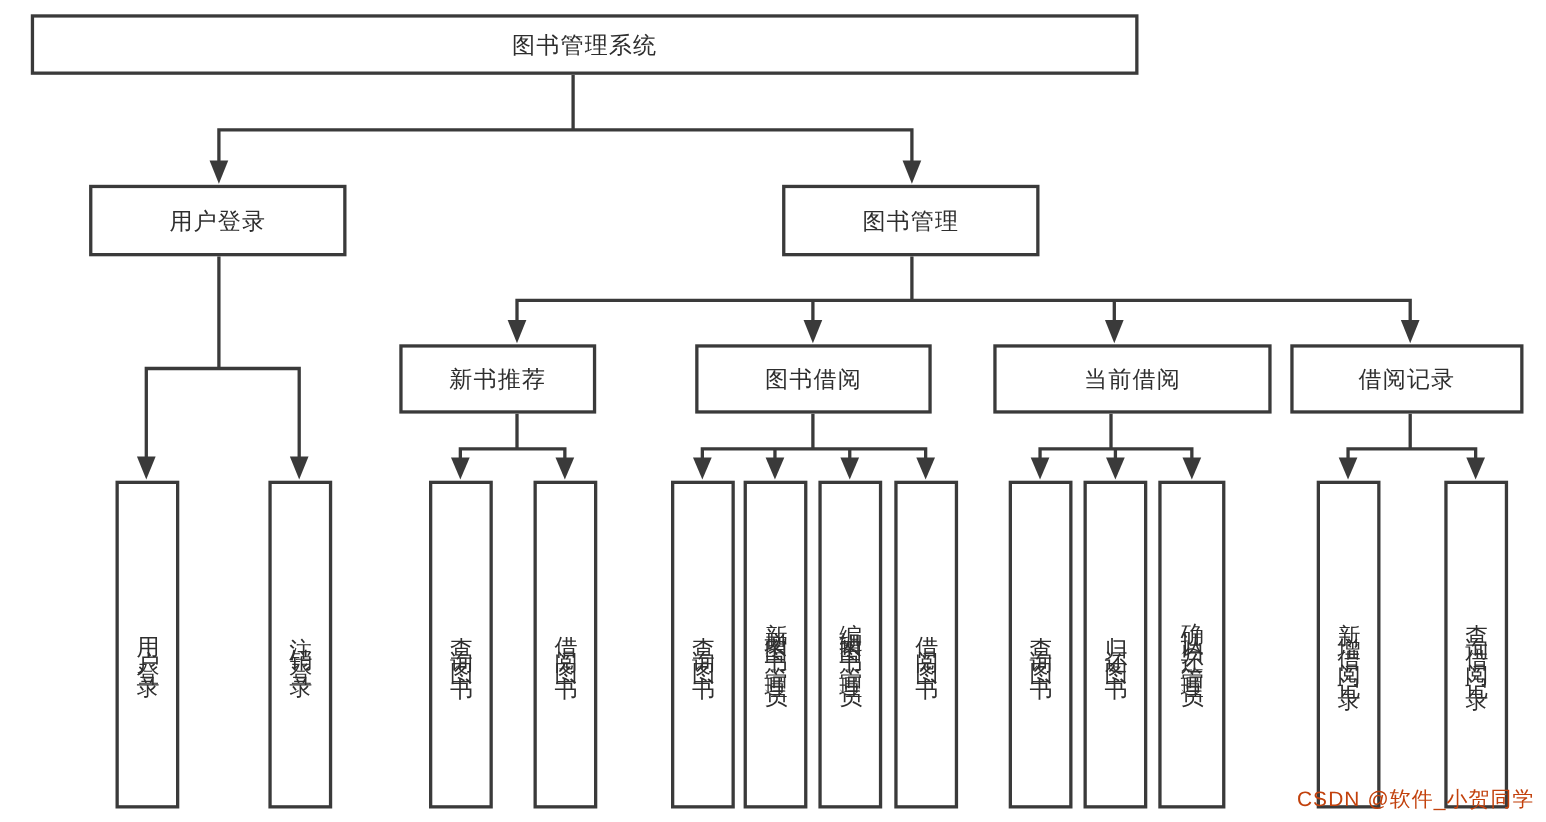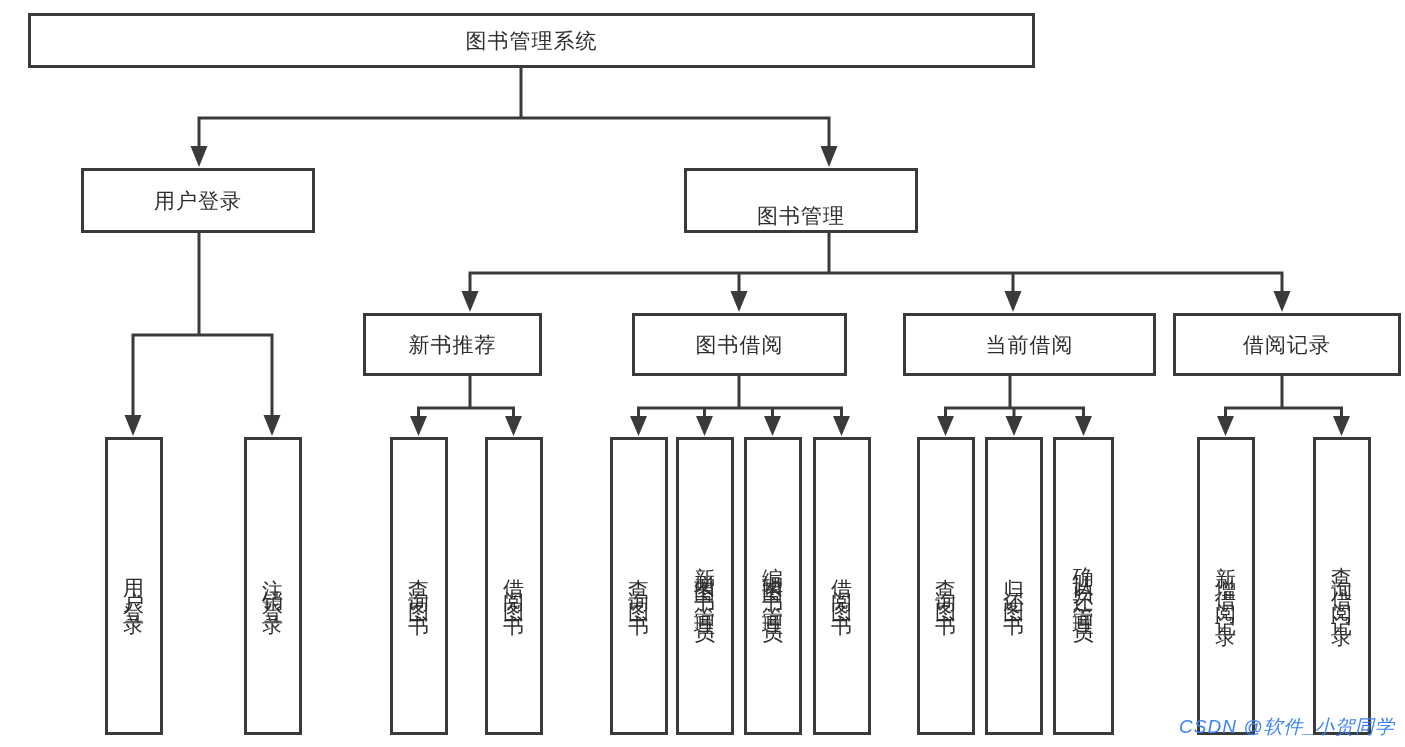--- a/index.html
+++ b/index.html
@@ -37,25 +37,24 @@
     line-height:1;
     white-space:nowrap;
   }
   .v-label.long{letter-spacing:8px;}
   #connectors{position:absolute;left:0;top:0;}
   #watermark{
     position:absolute;
     top:714px;
     right:10px;
     font-size:19px;
-    color:#3b82f6;
+    color:#c2410c;
     letter-spacing:1px;
     z-index:5;
     white-space:nowrap;
-    font-style:italic;
   }
 </style>
 </head>
 <body>
 
 <div id="canvas">
 
   <svg id="connectors" width="1405" height="747" viewBox="0 0 1405 747">
     <g stroke="#3a3a3a" stroke-width="3" fill="none">
 
@@ -103,34 +102,34 @@
     </g>
   </svg>
 
   <div class="box root-box">
     <span class="h-label">图书管理系统</span>
   </div>
 
   <div class="box l2-box" style="left:81px;">
     <span class="h-label">用户登录</span>
   </div>
-  <div class="box l2-box" style="left:684px;align-items:flex-end;">
+  <div class="box l2-box" style="left:711px;">
     <span class="h-label">图书管理</span>
   </div>
 
   <div class="box l3-box" style="left:363px;width:179px;">
     <span class="h-label">新书推荐</span>
   </div>
   <div class="box l3-box" style="left:632px;width:215px;">
     <span class="h-label">图书借阅</span>
   </div>
   <div class="box l3-box" style="left:903px;width:253px;">
     <span class="h-label">当前借阅</span>
   </div>
-  <div class="box l3-box" style="left:1173px;width:228px;">
+  <div class="box l3-box" style="left:1173px;width:212px;">
     <span class="h-label">借阅记录</span>
   </div>
 
   <div class="box leaf" style="left:105px;">
     <span class="v-label">用户登录</span>
   </div>
   <div class="box leaf" style="left:244px;">
     <span class="v-label">注销登录</span>
   </div>
 

